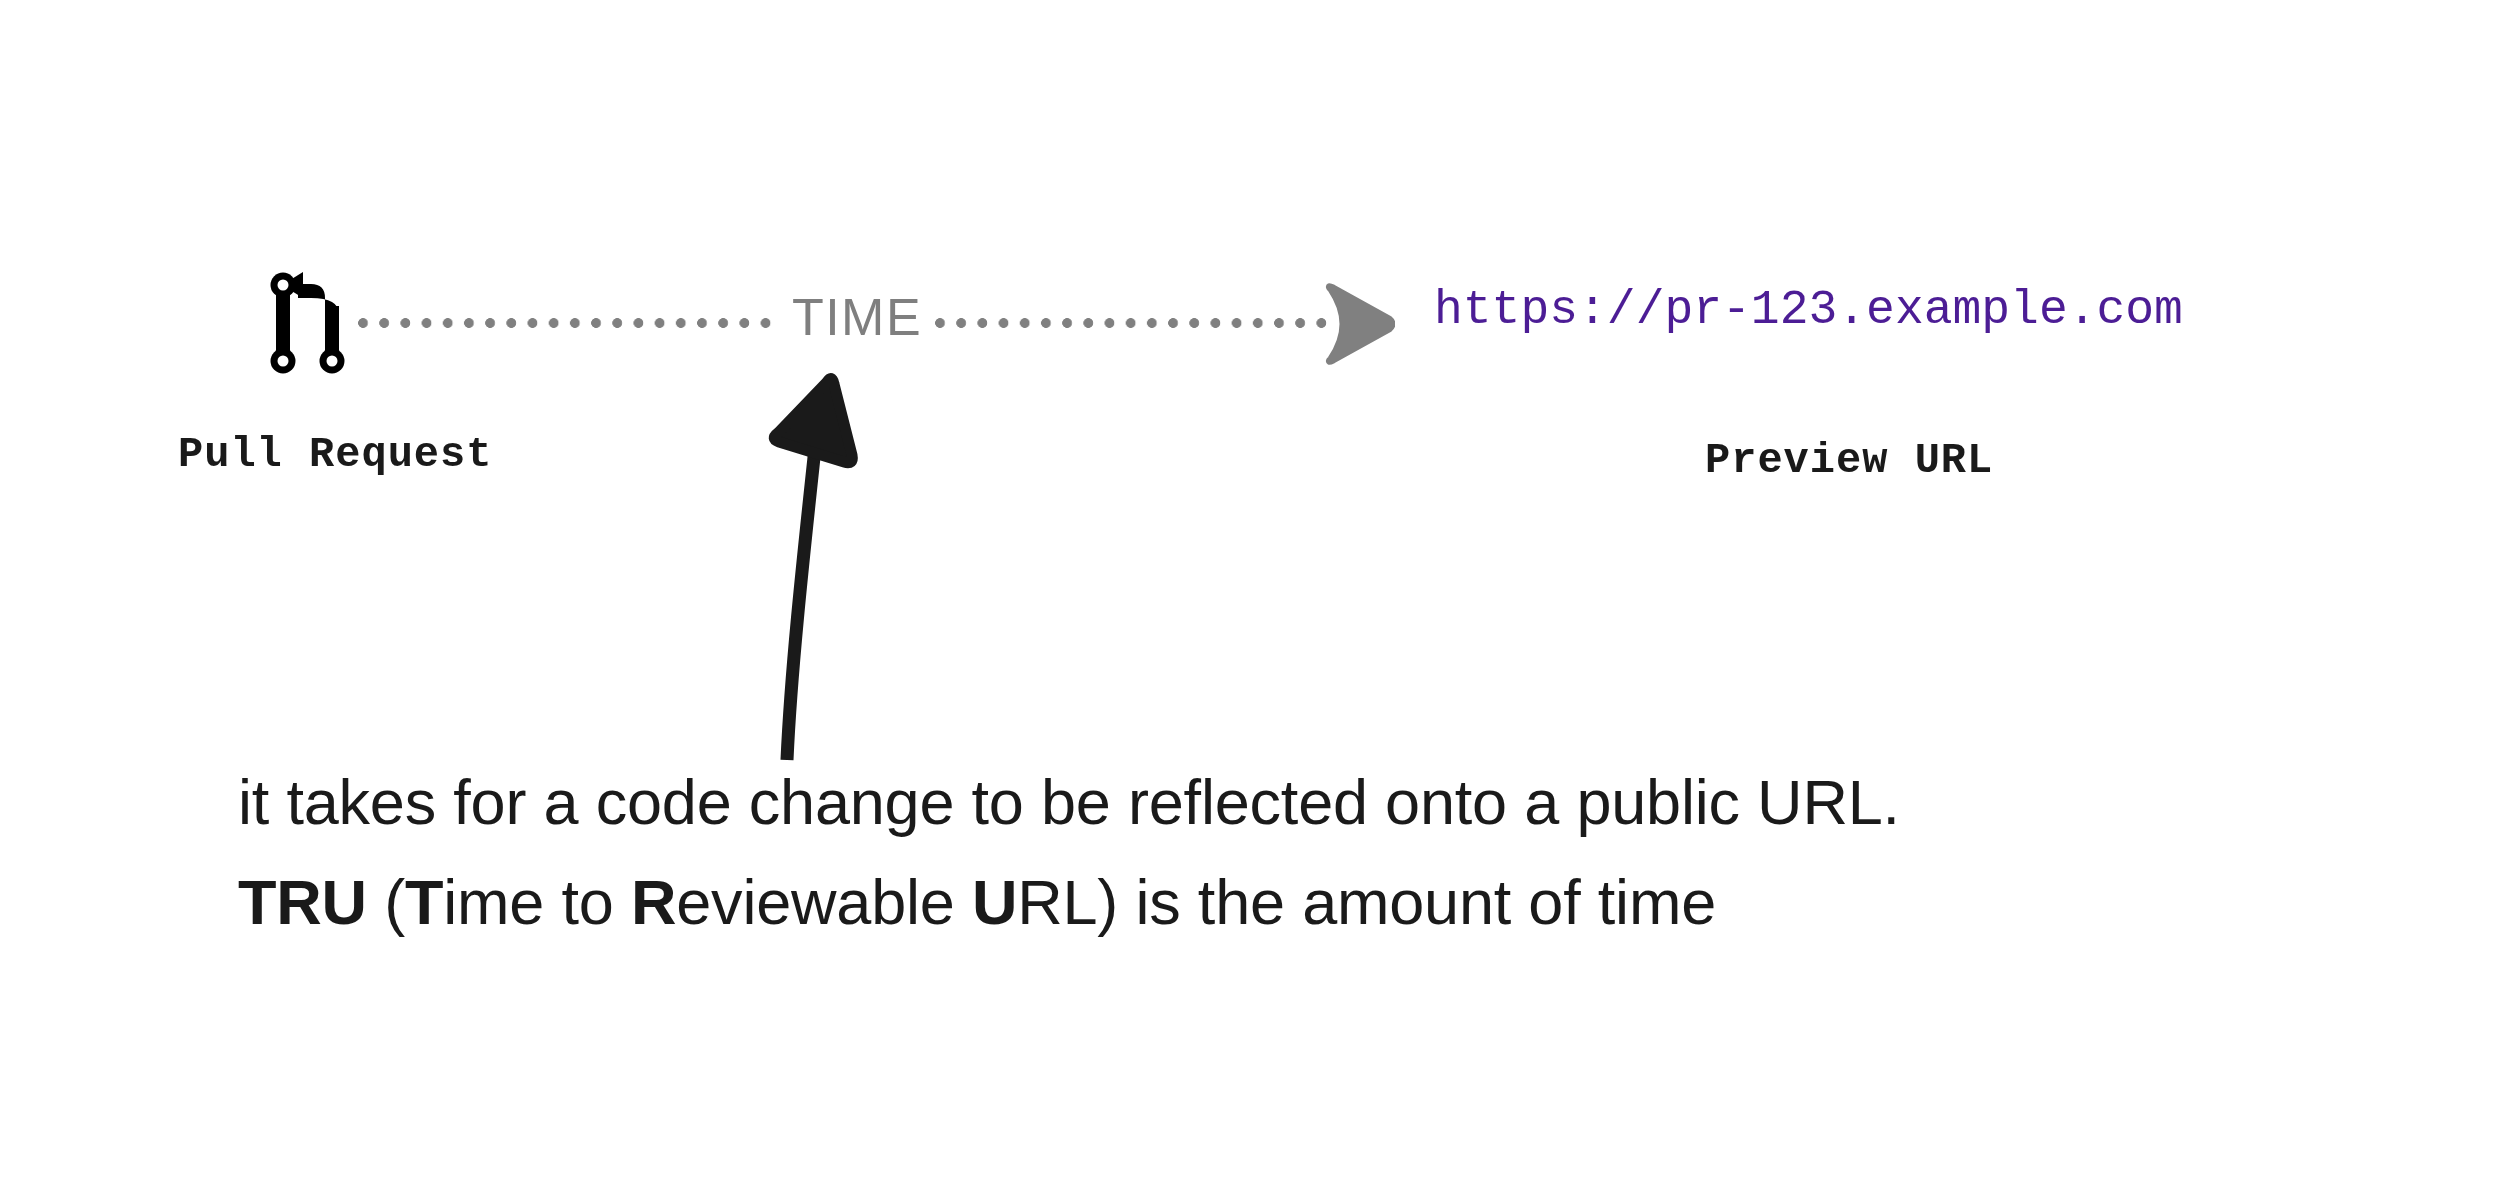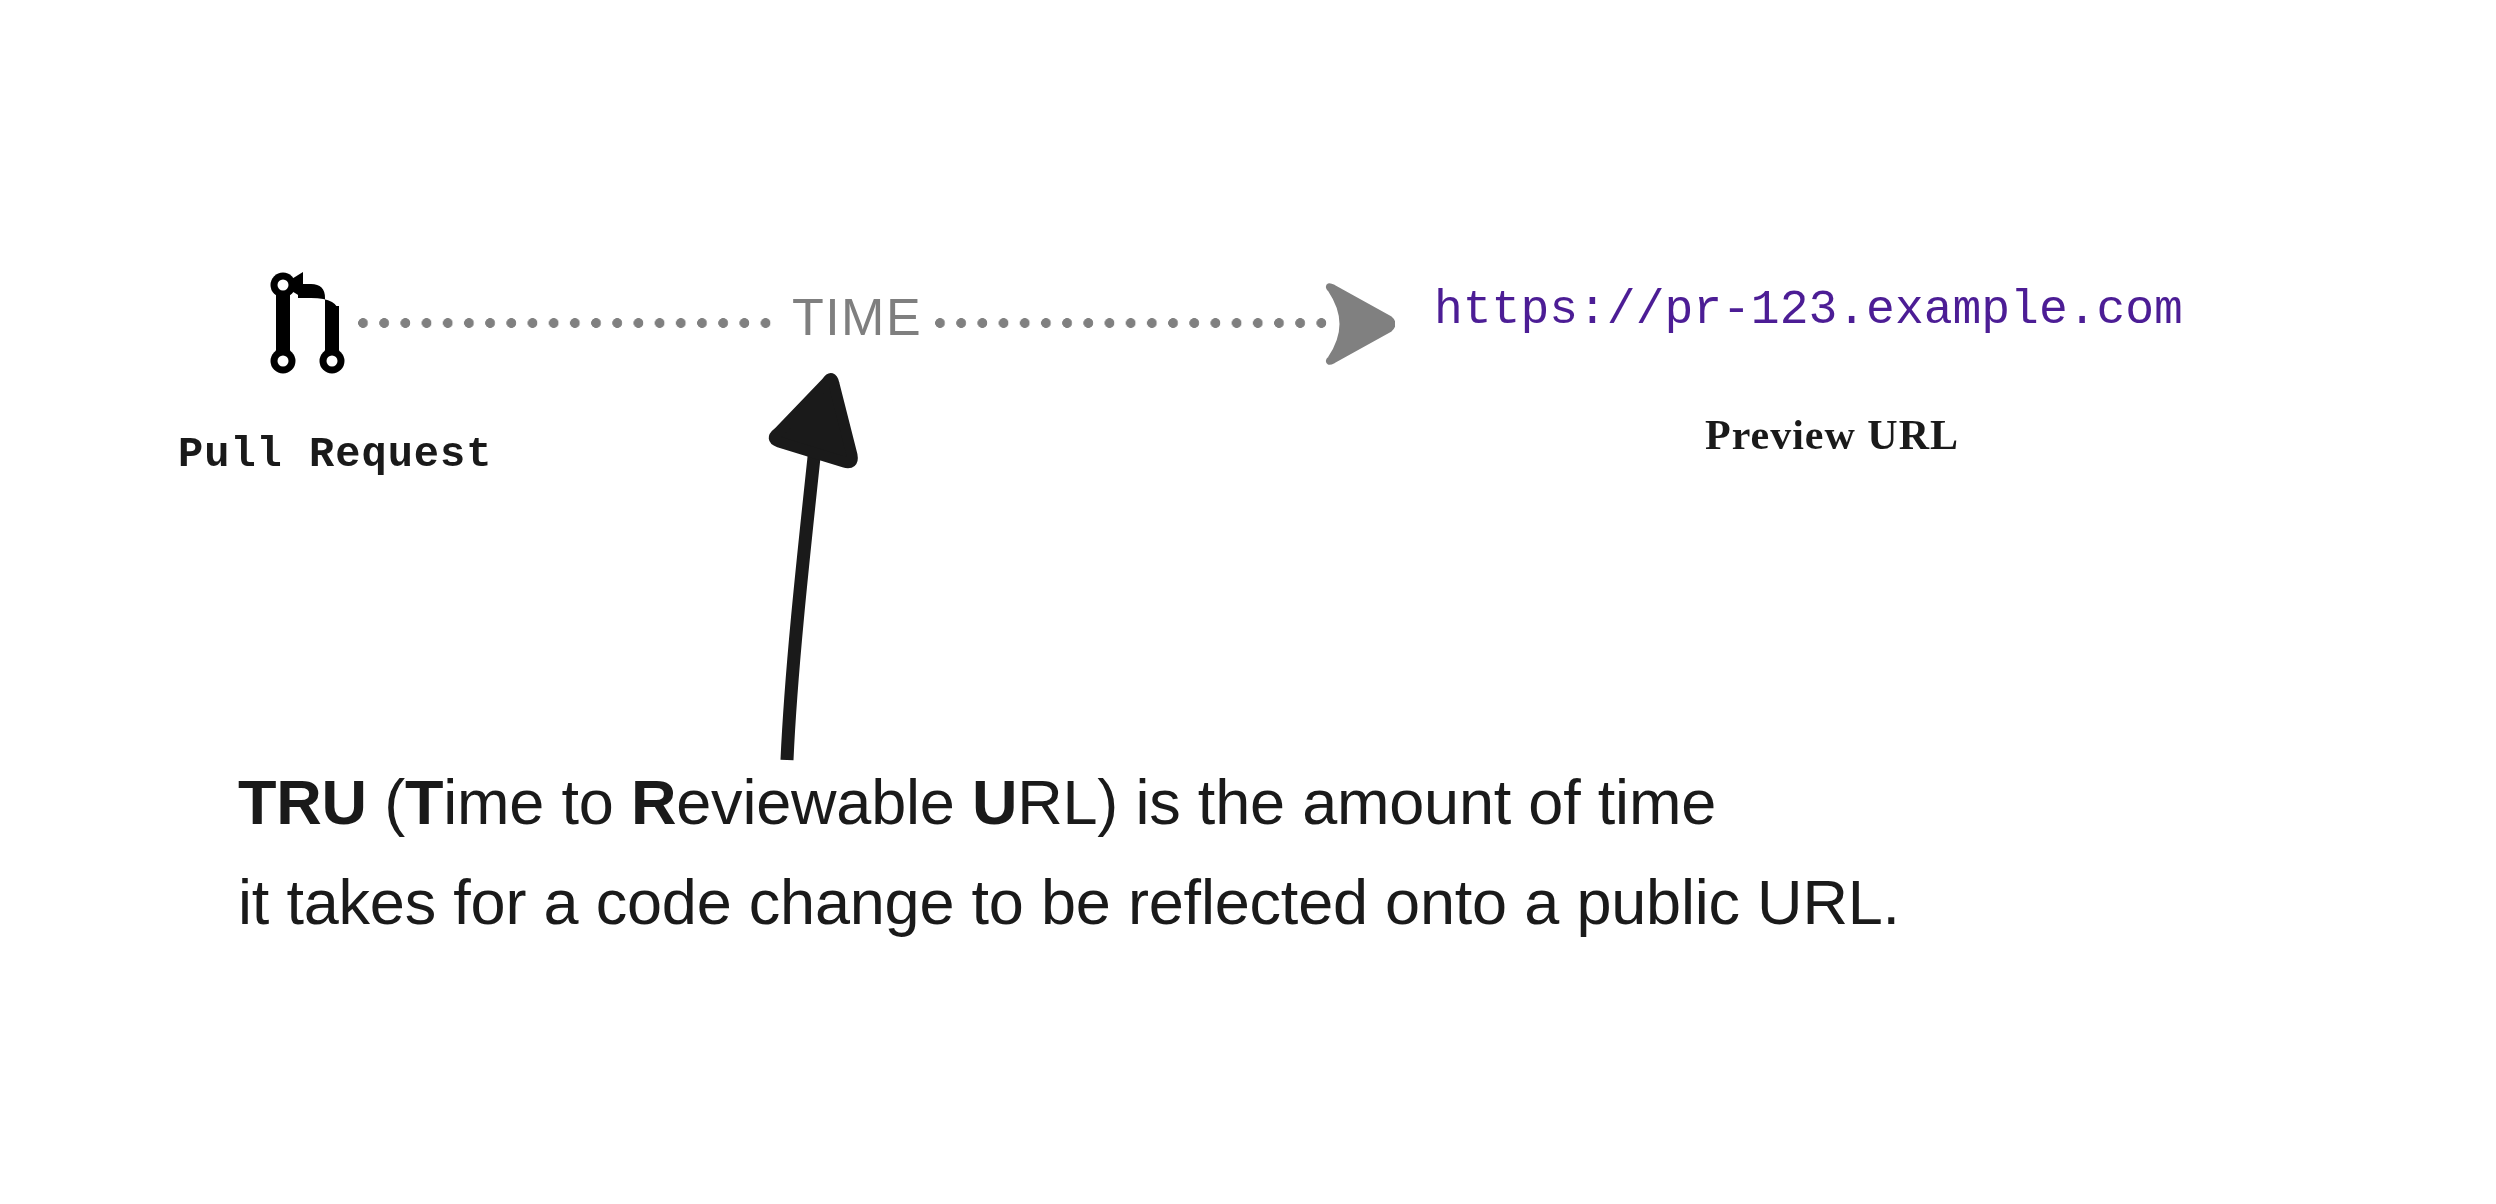--- a/index.html
+++ b/index.html
@@ -91,21 +91,21 @@
     position: absolute;
     font-family: "Liberation Mono", "DejaVu Sans Mono", monospace;
     font-size: 42px;
     font-weight: 700;
     color: #1a1a1a;
     letter-spacing: 1px;
     white-space: nowrap;
     line-height: 50px;
   }
   #label-pull-request { left: 150px; top: 430px; margin-left: 28px; }
-  #label-preview-url  { left: 1705px; top: 410px; font-family: Liberation Serif, serif; }
+  #label-preview-url  { left: 1705px; top: 436px; }
 
   
   #annotation-arrow {
     position: absolute;
     left: 735px;
     top: 370px;
     width: 190px;
     height: 400px;
   }
   #annotation-arrow svg { display: block; width: 190px; height: 400px; }
@@ -187,17 +187,17 @@
       <path d="M 92 12
                Q 97 4 99 14
                L 117 85
                Q 119 95 109 92
                L 44 72
                Q 35 69 43 63 Z" fill="#1a1a1a" stroke="#1a1a1a" stroke-width="11" stroke-linejoin="round"></path>
     </svg>
   </div>
 
   <div id="caption">
+    <span class="ln"><span>it takes for a code change to be reflected onto a public URL.</span></span>
     <span class="ln"><b>TRU</b><span> (</span><b>T</b><span>ime to </span><b>R</b><span>eviewable </span><b>U</b><span>RL) is the amount of time</span></span>
-    <span class="ln"><span>it takes for a code change to be reflected onto a public URL.</span></span>
   </div>
 
 </div>
 
 </body></html>

